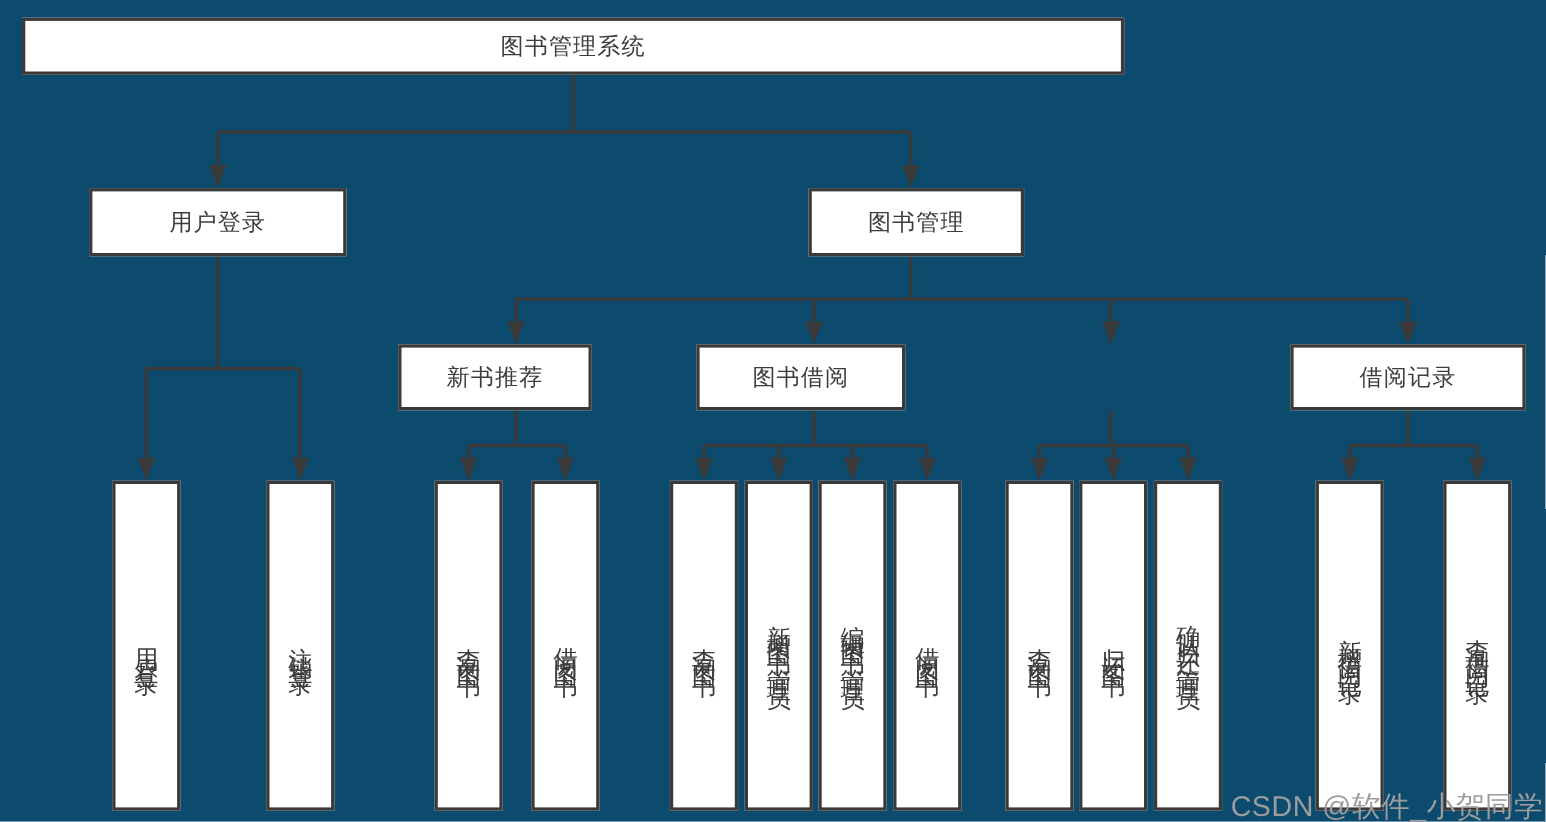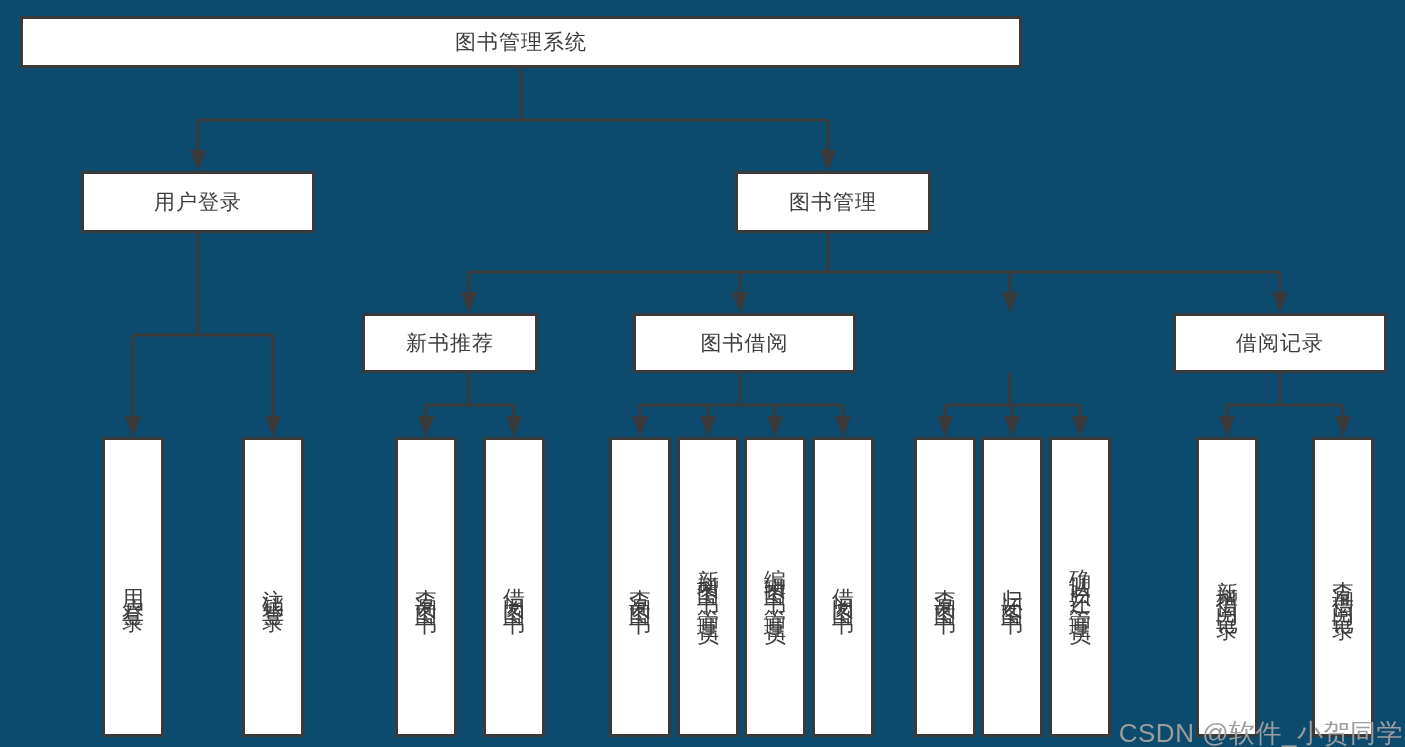--- a/index.html
+++ b/index.html
@@ -98,21 +98,21 @@
   <div class="node" style="left:81px; top:171px; width:234px; height:62px;">
     <span>用户登录</span>
   </div>
   <div class="node" style="left:711px; top:171px; width:196px; height:62px;margin-left:24px;">
     <span>图书管理</span>
   </div>
 
   <div class="node" style="left:362px; top:313px; width:176px; height:60px;">
     <span>新书推荐</span>
   </div>
-  <div class="node" style="left:633px; top:313px; width:223px; height:60px;">
+  <div class="node" style="left:633px; top:313px; width:190px; height:60px;">
     <span>图书借阅</span>
   </div>
   <div class="node" style="left:1173px; top:313px; width:214px; height:60px;">
     <span>借阅记录</span>
   </div>
 
   <div class="node vnode" style="left:102px; top:437px; width:62px; height:300px;">
     <span>用户登录</span>
   </div>
   <div class="node vnode" style="left:242px; top:437px; width:62px; height:300px;">

